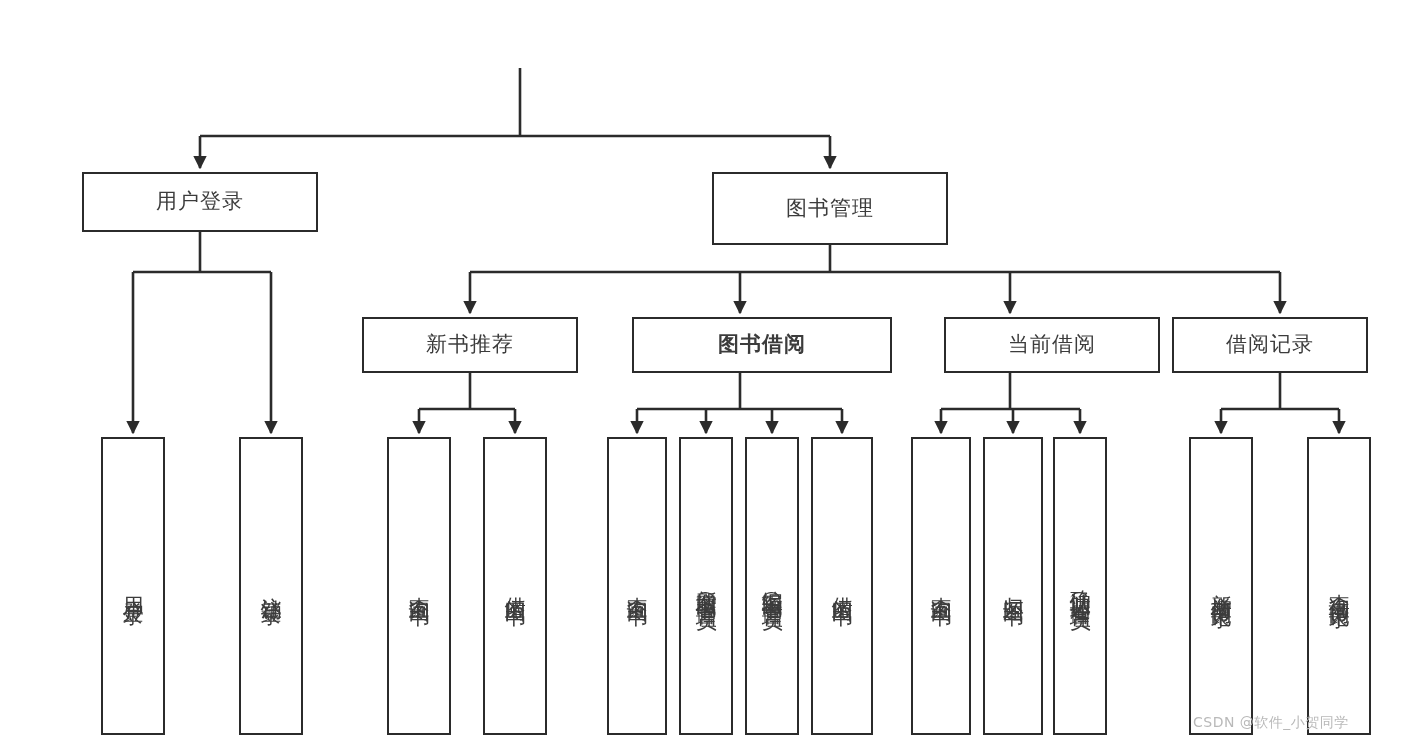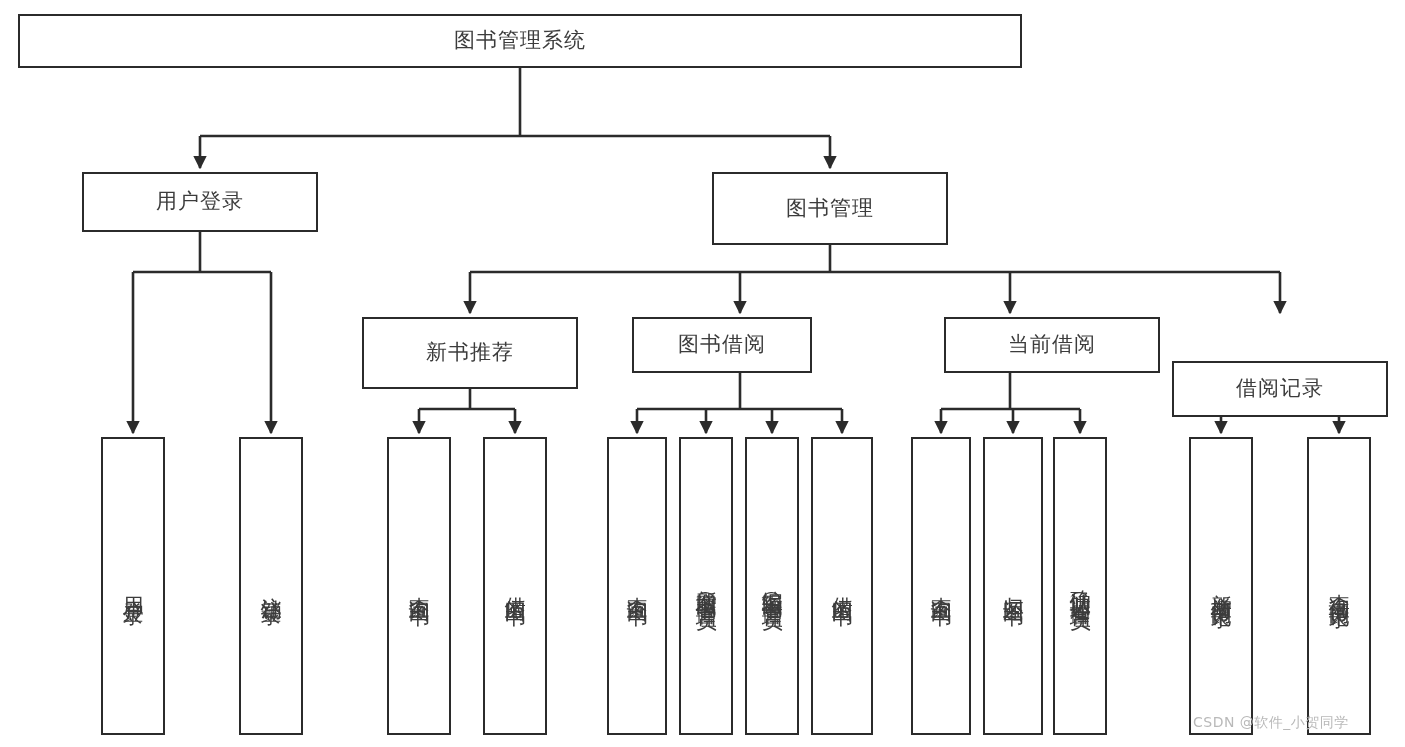--- a/index.html
+++ b/index.html
@@ -114,41 +114,38 @@
       <path d="M 1013 409 L 1013 433" marker-end="url(#arrow)"></path>
       <path d="M 1080 409 L 1080 433" marker-end="url(#arrow)"></path>
 
       <path d="M 1280 373 L 1280 409"></path>
       <path d="M 1221 409 L 1339 409"></path>
       <path d="M 1221 409 L 1221 433" marker-end="url(#arrow)"></path>
       <path d="M 1339 409 L 1339 433" marker-end="url(#arrow)"></path>
     </g>
   </svg>
 
-  <div class="node h" style="left: 18px; top: 14px; width: 1004px; height: 54px;">
-    <span>图书管理系统</span>
-  </div>
 
   <div class="node h" style="left: 82px; top: 172px; width: 236px; height: 60px;">
     <span>用户登录</span>
   </div>
   <div class="node h" style="left: 712px; top: 172px; width: 236px; height: 73px;">
     <span>图书管理</span>
   </div>
 
-  <div class="node h" style="left: 362px; top: 317px; width: 216px; height: 72px;">
+  <div class="node h" style="left: 362px; top: 317px; width: 216px; height: 56px;">
     <span>新书推荐</span>
   </div>
-  <div class="node h" style="left: 632px; top: 317px; width: 180px; height: 56px;">
+  <div class="node h" style="left: 632px; top: 317px; width: 260px; height: 56px; font-weight: bold;">
     <span>图书借阅</span>
   </div>
   <div class="node h" style="left: 944px; top: 317px; width: 216px; height: 56px;">
     <span>当前借阅</span>
   </div>
-  <div class="node h" style="left: 1172px; top: 317px; width: 216px; height: 56px; margin-top: 44px;">
+  <div class="node h" style="left: 1172px; top: 317px; width: 196px; height: 56px;">
     <span>借阅记录</span>
   </div>
 
   <div class="node v" style="left: 101px; top: 437px; width: 64px; height: 298px;">
     <span class="vtext">用户登录</span>
   </div>
   <div class="node v" style="left: 239px; top: 437px; width: 64px; height: 298px;">
     <span class="vtext">注销登录</span>
   </div>
   <div class="node v" style="left: 387px; top: 437px; width: 64px; height: 298px;">

